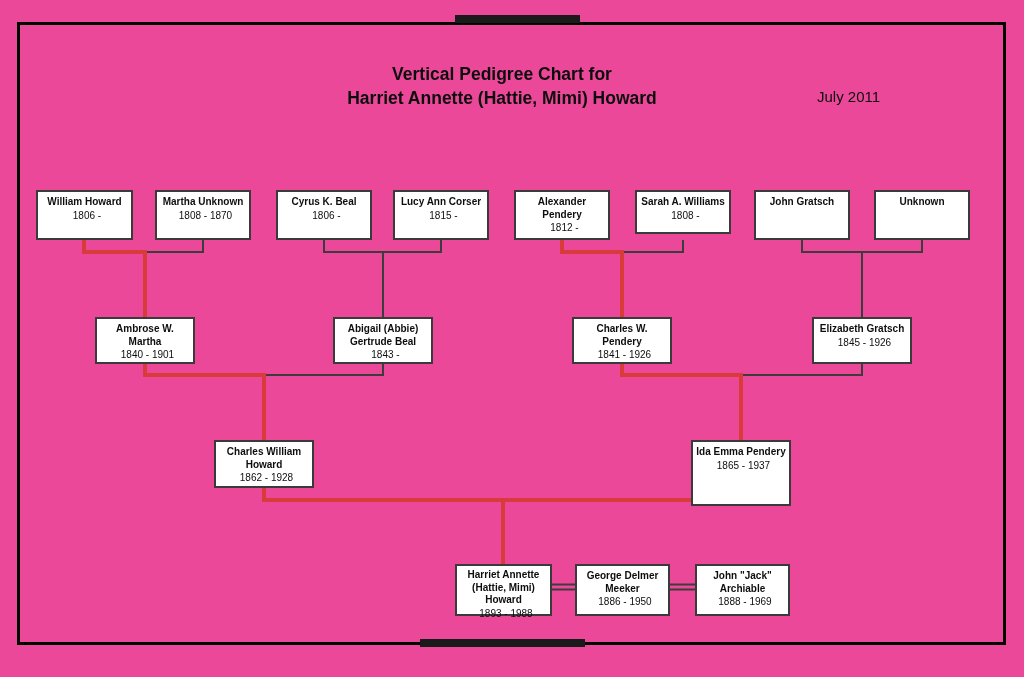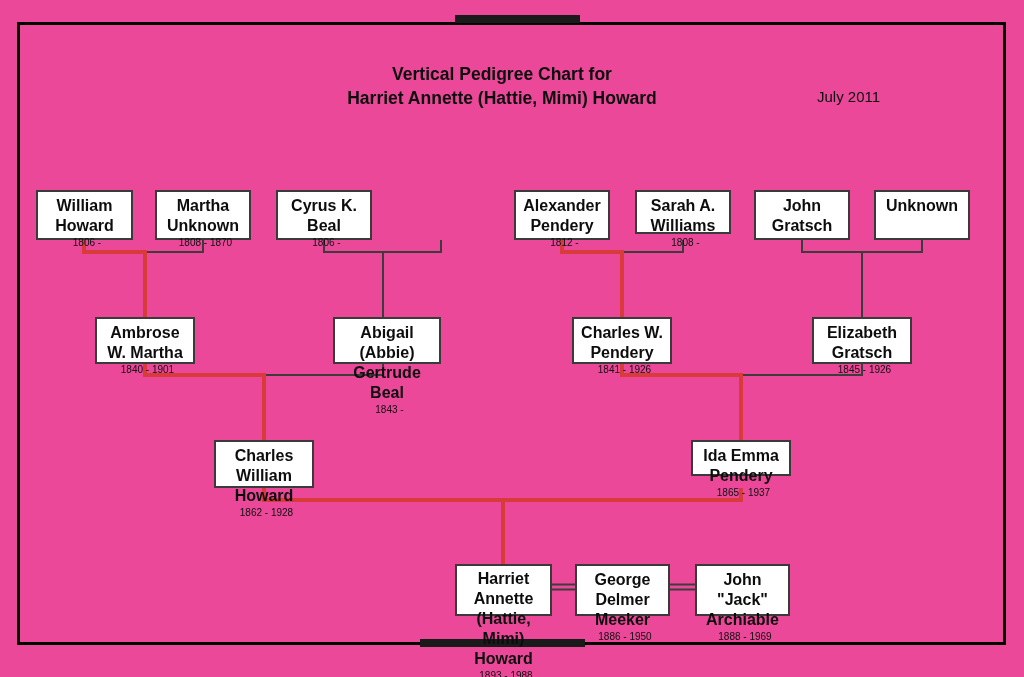--- a/index.html
+++ b/index.html
@@ -26,21 +26,21 @@
   }
   .date{
     position:absolute;left:817px;top:50px;font-size:15px;color:#0d0d0d;margin-top:38px;
   }
   .lines{position:absolute;left:0;top:0;}
   .pbox{
     position:absolute;background:#ffffff;border:2px solid var(--box-border);
     box-sizing:border-box;
   }
   .pname{
-    font-weight:bold;font-size:16px;line-height:1.25;text-align:center;
+    font-weight:bold;font-size:10px;line-height:1.25;text-align:center;
     padding:4px 2px 0 2px;color:#0d0d0d;
   }
   .pdate{
     font-size:10px;line-height:1.25;text-align:center;padding-left:5px;
     margin-top:1px;color:#0d0d0d;
   }
 </style>
 </head>
 <body>
 
@@ -79,20 +79,24 @@
     <div class="pdate">1806 -</div>
   </div>
   <div class="pbox" style="left:155px;top:190px;width:96px;height:50px">
     <div class="pname">Martha Unknown</div>
     <div class="pdate">1808 - 1870</div>
   </div>
   <div class="pbox" style="left:276px;top:190px;width:96px;height:50px">
     <div class="pname">Cyrus K. Beal</div>
     <div class="pdate">1806 -</div>
   </div>
+  <div class="pbox" style="left:393px;top:190px;width:96px;height:50px">
+    <div class="pname">Lucy Ann Corser</div>
+    <div class="pdate">1815 -</div>
+  </div>
   <div class="pbox" style="left:514px;top:190px;width:96px;height:50px">
     <div class="pname">Alexander Pendery</div>
     <div class="pdate">1812 -</div>
   </div>
   <div class="pbox" style="left:635px;top:190px;width:96px;height:44px">
     <div class="pname">Sarah A. Williams</div>
     <div class="pdate">1808 -</div>
   </div>
   <div class="pbox" style="left:754px;top:190px;width:96px;height:50px">
     <div class="pname">John Gratsch</div>
@@ -100,38 +104,38 @@
   </div>
   <div class="pbox" style="left:874px;top:190px;width:96px;height:50px">
     <div class="pname">Unknown</div>
     <div class="pdate"></div>
   </div>
 
   <div class="pbox" style="left:95px;top:317px;width:100px;height:47px">
     <div class="pname">Ambrose W. Martha</div>
     <div class="pdate">1840 - 1901</div>
   </div>
-  <div class="pbox" style="left:333px;top:317px;width:108px;height:47px">
+  <div class="pbox" style="left:333px;top:317px;width:100px;height:47px">
     <div class="pname">Abigail (Abbie) Gertrude Beal</div>
     <div class="pdate">1843 -</div>
   </div>
   <div class="pbox" style="left:572px;top:317px;width:100px;height:47px">
     <div class="pname">Charles W. Pendery</div>
     <div class="pdate">1841 - 1926</div>
   </div>
   <div class="pbox" style="left:812px;top:317px;width:100px;height:47px">
     <div class="pname">Elizabeth Gratsch</div>
     <div class="pdate">1845 - 1926</div>
   </div>
 
   <div class="pbox" style="left:214px;top:440px;width:100px;height:48px">
     <div class="pname">Charles William Howard</div>
     <div class="pdate">1862 - 1928</div>
   </div>
-  <div class="pbox" style="left:691px;top:440px;width:100px;height:36px">
+  <div class="pbox" style="left:691px;top:440px;width:100px;height:66px">
     <div class="pname">Ida Emma Pendery</div>
     <div class="pdate">1865 - 1937</div>
   </div>
 
   <div class="pbox" style="left:455px;top:564px;width:97px;height:52px">
     <div class="pname" style="padding-top:3px">Harriet Annette (Hattie, Mimi) Howard</div>
     <div class="pdate">1893 - 1988</div>
   </div>
   <div class="pbox" style="left:575px;top:564px;width:95px;height:52px">
     <div class="pname">George Delmer Meeker</div>

